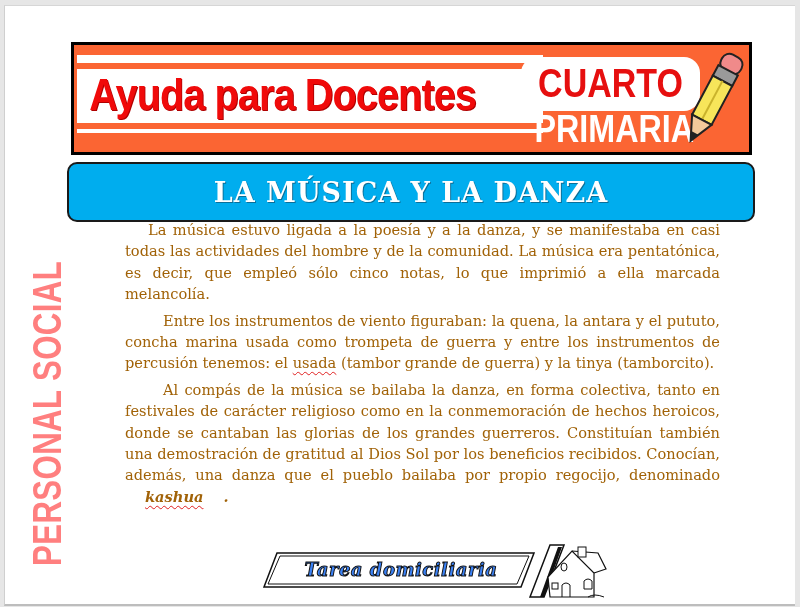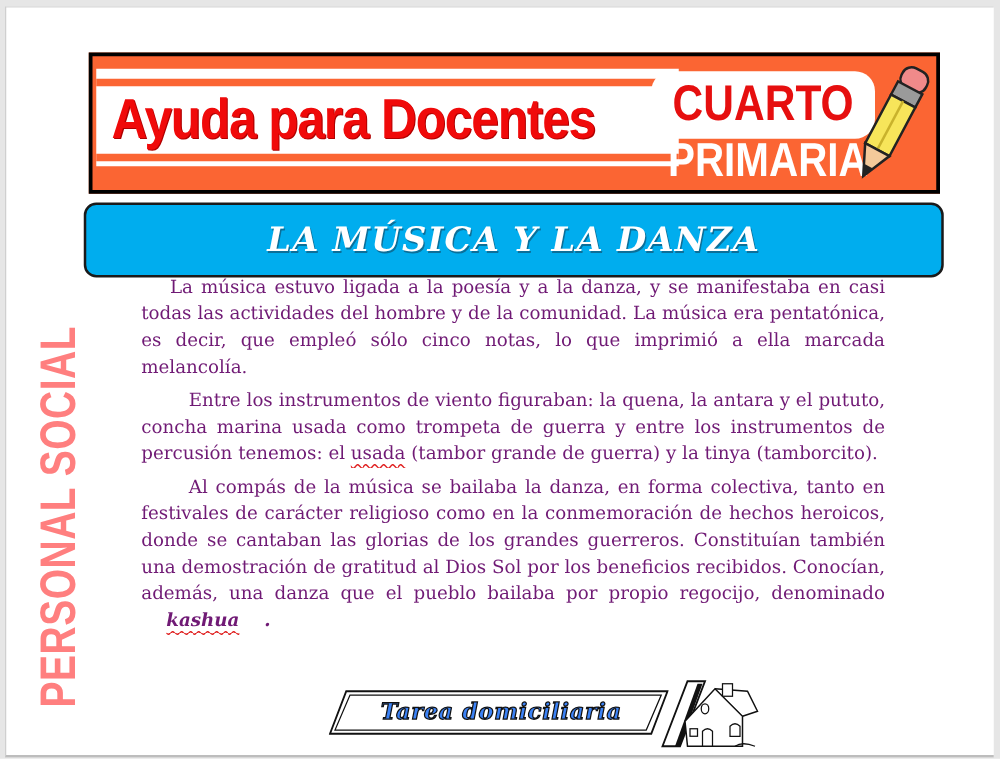--- a/index.html
+++ b/index.html
@@ -48,37 +48,36 @@
     
     .title-box {
       position: absolute; left: 62px; top: 156px; width: 688px; height: 60px;
       background: #00adee; border: 2px solid #1a1a1a; border-radius: 10px;
       display: flex; align-items: center; justify-content: center;
     }
     .title-box .title {
       color: #fff; font-family: "DejaVu Serif", serif; font-weight: bold;
       font-size: 27px; letter-spacing: 1px; text-shadow: 1px 1px 0 #0b6f99;
       font-variant: small-caps;
-      font-style: italic;
     }
 
     
     .side-label {
       position: absolute; left: 22px; top: 560px; width: 330px; height: 40px;
       transform-origin: left top; transform: rotate(-90deg);
       color: #ff7f7f; font-family: "Liberation Sans", sans-serif; font-weight: bold;
       font-size: 40px; line-height: 40px; white-space: nowrap; letter-spacing: 0.5px;
     }
     .side-label span { display: inline-block; transform: scaleX(0.78); transform-origin: left center; }
 
     
     .content {
-      position: absolute; left: 108px; top: 213px; width: 595px;
+      position: absolute; left: 120px; top: 213px; width: 595px;
       font-family: "DejaVu Serif", serif; font-size: 14.6px; line-height: 21.4px;
-      color: #701a75; text-align: justify;
+      color: #a16207; text-align: justify;
     }
     .content p { text-indent: 23px; margin-bottom: 5px; }
     .content p.indent2 { text-indent: 38px; }
     .squiggle { text-decoration: underline wavy #e02020; text-decoration-thickness: 1px; text-underline-offset: 3px; }
     .kw { font-weight: bold; font-style: italic; margin-left: 20px; }
 
     
     .homework {
       position: absolute; left: 258px; top: 546px; width: 272px; height: 36px;
     }

